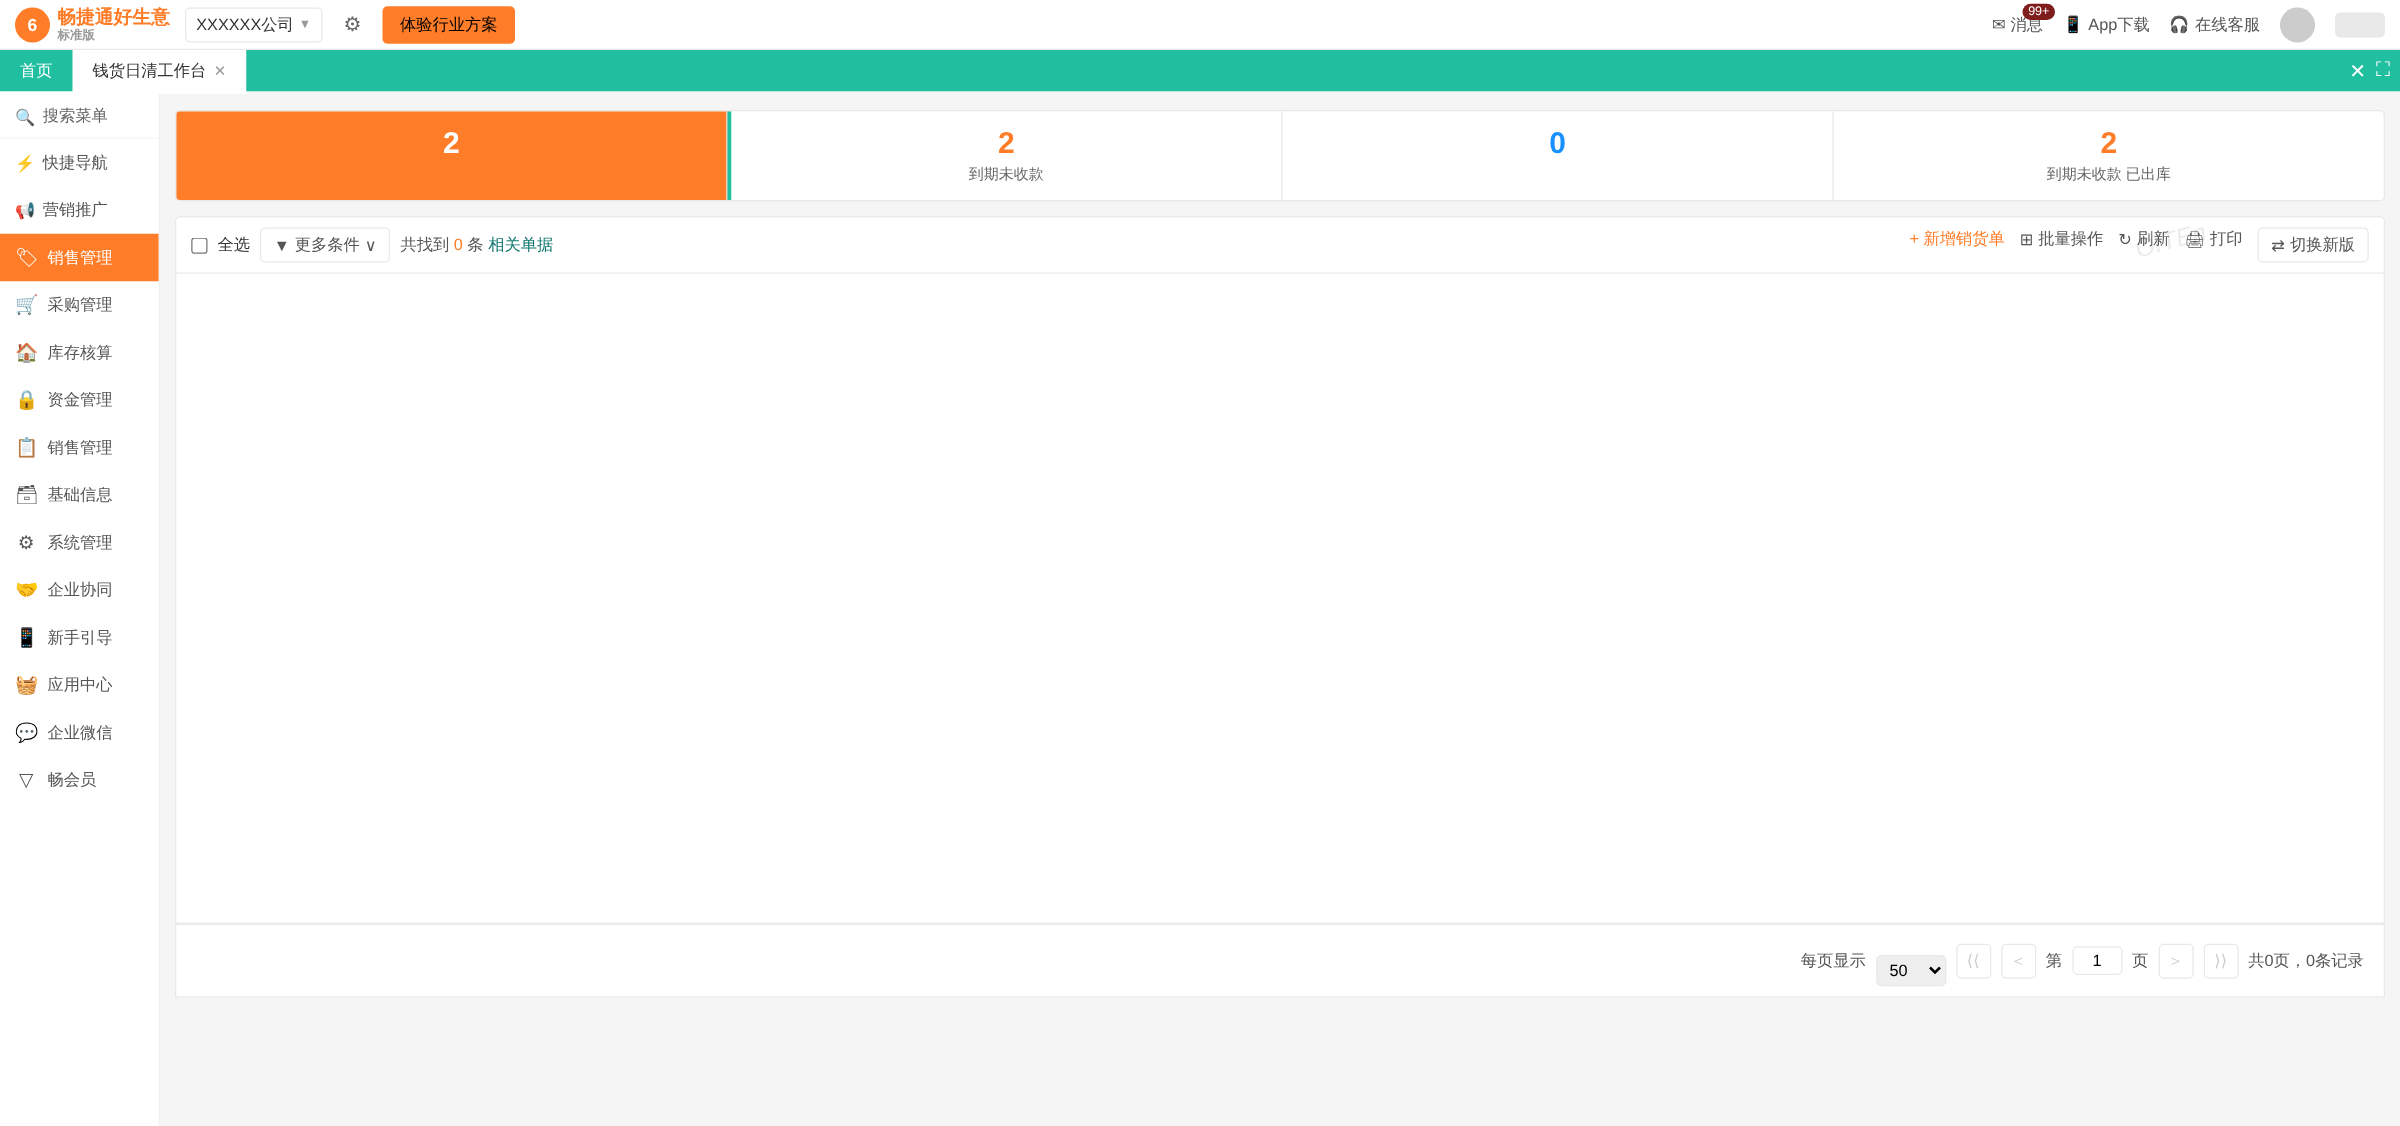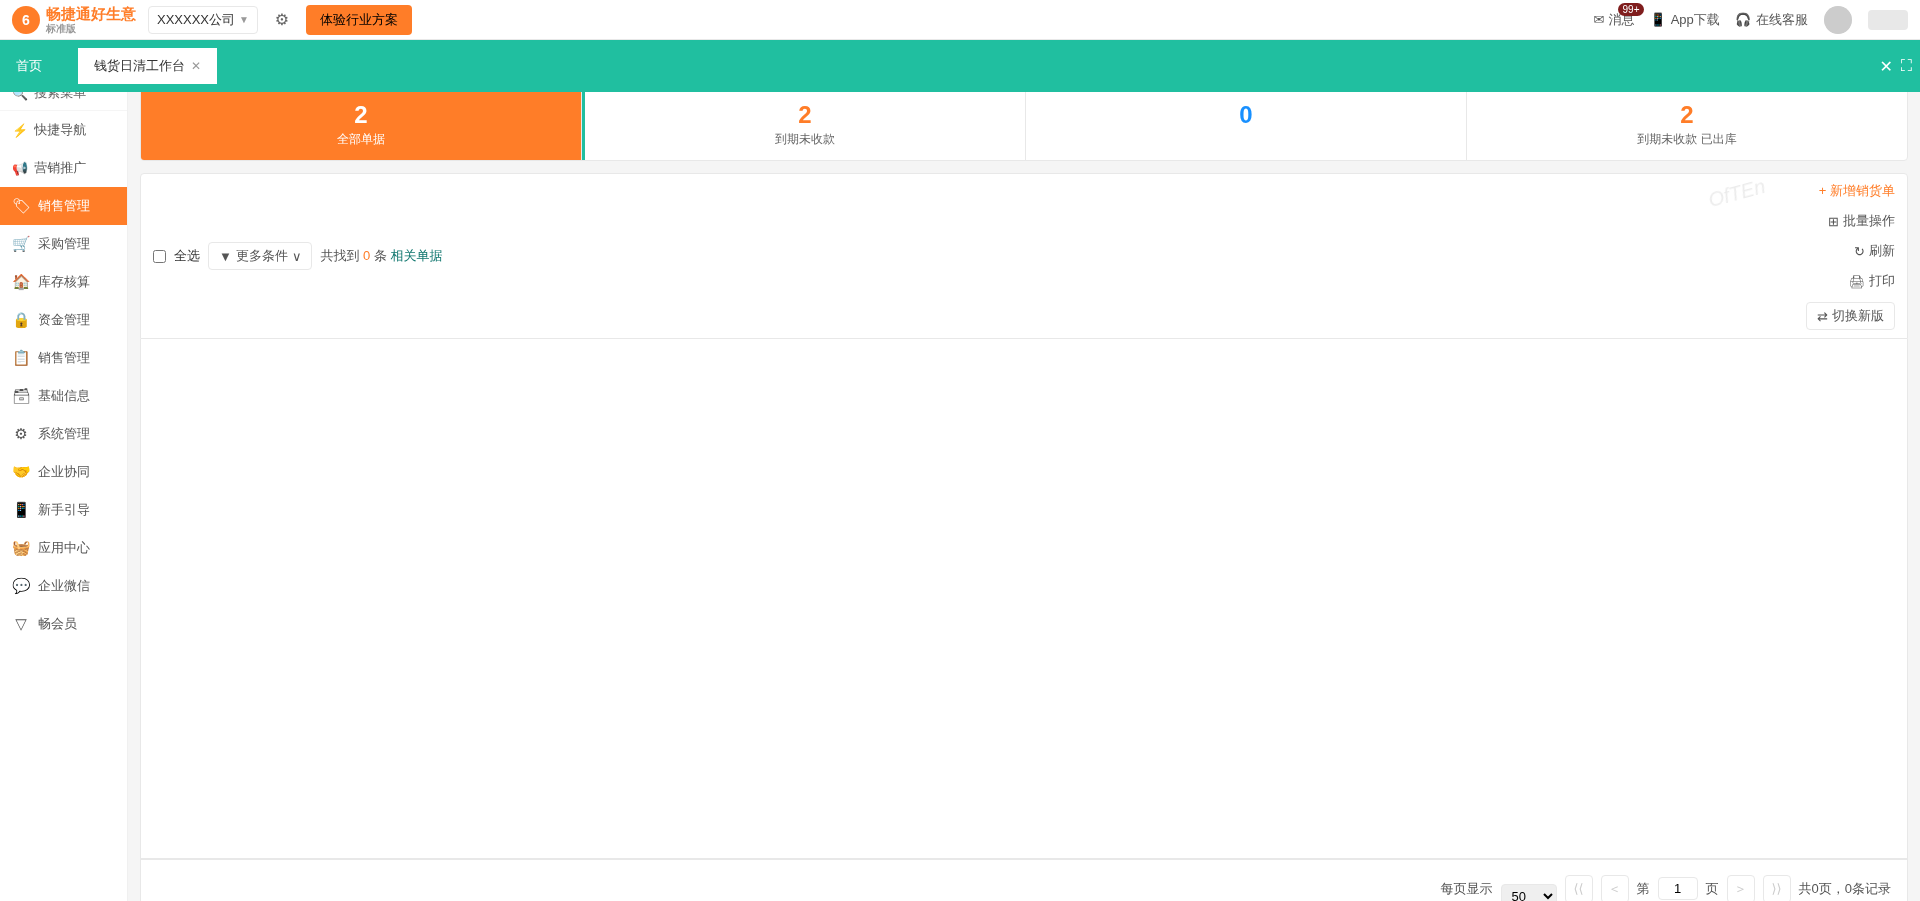--- a/index.html
+++ b/index.html
@@ -57,31 +57,31 @@
     }
     .avatar {
       width: 28px; height: 28px; border-radius: 50%; background: #d9d9d9;
       display: flex; align-items: center; justify-content: center; overflow: hidden;
     }
     .avatar-placeholder { width: 28px; height: 28px; background: #ccc; border-radius: 50%; }
 
     
     .nav-tabs-bar {
       display: flex; align-items: center;
-      height: 52px; background: #20bfa0;
+      height: 33px; background: #20bfa0;
       position: fixed; top: 40px; left: 0; right: 0; z-index: 99;
       padding: 0;
     }
     .nav-tab {
       height: 36px; padding: 0 16px; display: flex; align-items: center;
       cursor: pointer; font-size: 13px; color: rgba(255,255,255,0.85);
       position: relative;
     }
     .nav-tab.active {
-      background: #fff; color: #333; border-radius: 0; margin-left: 20px;
+      background: #fff; color: #333; border-radius: 0;
     }
     .nav-tab .close-tab {
       margin-left: 6px; font-size: 12px; color: #999; cursor: pointer;
     }
     .nav-tab-home { color: #fff; }
     .nav-tab-actions {
       margin-left: auto; display: flex; align-items: center; padding-right: 8px;
     }
     .nav-tab-actions span { color: #fff; font-size: 16px; cursor: pointer; margin-left: 8px; }
 
@@ -132,21 +132,21 @@
     .summary-card .label { font-size: 12px; color: #666; margin-top: 2px; }
     .summary-card-divider { width: 3px; background: #20bfa0; flex-shrink: 0; }
 
     
     .toolbar {
       display: flex; align-items: center; gap: 8px;
       background: #fff; padding: 8px 12px; border: 1px solid #e8e8e8;
       border-radius: 4px 4px 0 0; margin-bottom: 0;
     }
     .toolbar-left { display: flex; align-items: center; gap: 8px; flex: 1; }
-    .toolbar-right { display: flex; align-items: flex-end; gap: 12px; flex-direction: column; }
+    .toolbar-right { display: flex; align-items: flex-start; gap: 12px; }
 
     .checkbox-all { cursor: pointer; }
     .filter-btn {
       display: flex; align-items: center; gap: 4px; cursor: pointer; color: #555;
       border: 1px solid #e8e8e8; border-radius: 4px; padding: 4px 10px; font-size: 13px;
     }
     .found-count { color: #555; font-size: 13px; }
     .found-count .count-num { color: #ff7d28; }
 
     .btn-new {
@@ -319,21 +319,20 @@
     <span class="item-icon">▽</span>
     <span>畅会员</span>
   </div>
 </div>
 
 <div class="main-content">
 
   <div class="summary-cards">
     <div class="summary-card active">
       <div class="count">2</div>
-      <div class="label">全部单据</div>
     </div>
     <div class="summary-card-divider"></div>
     <div class="summary-card">
       <div class="count orange">2</div>
       <div class="label">到期未收款</div>
     </div>
     <div class="summary-card">
       <div class="count blue">0</div>
     </div>
     <div class="summary-card">

